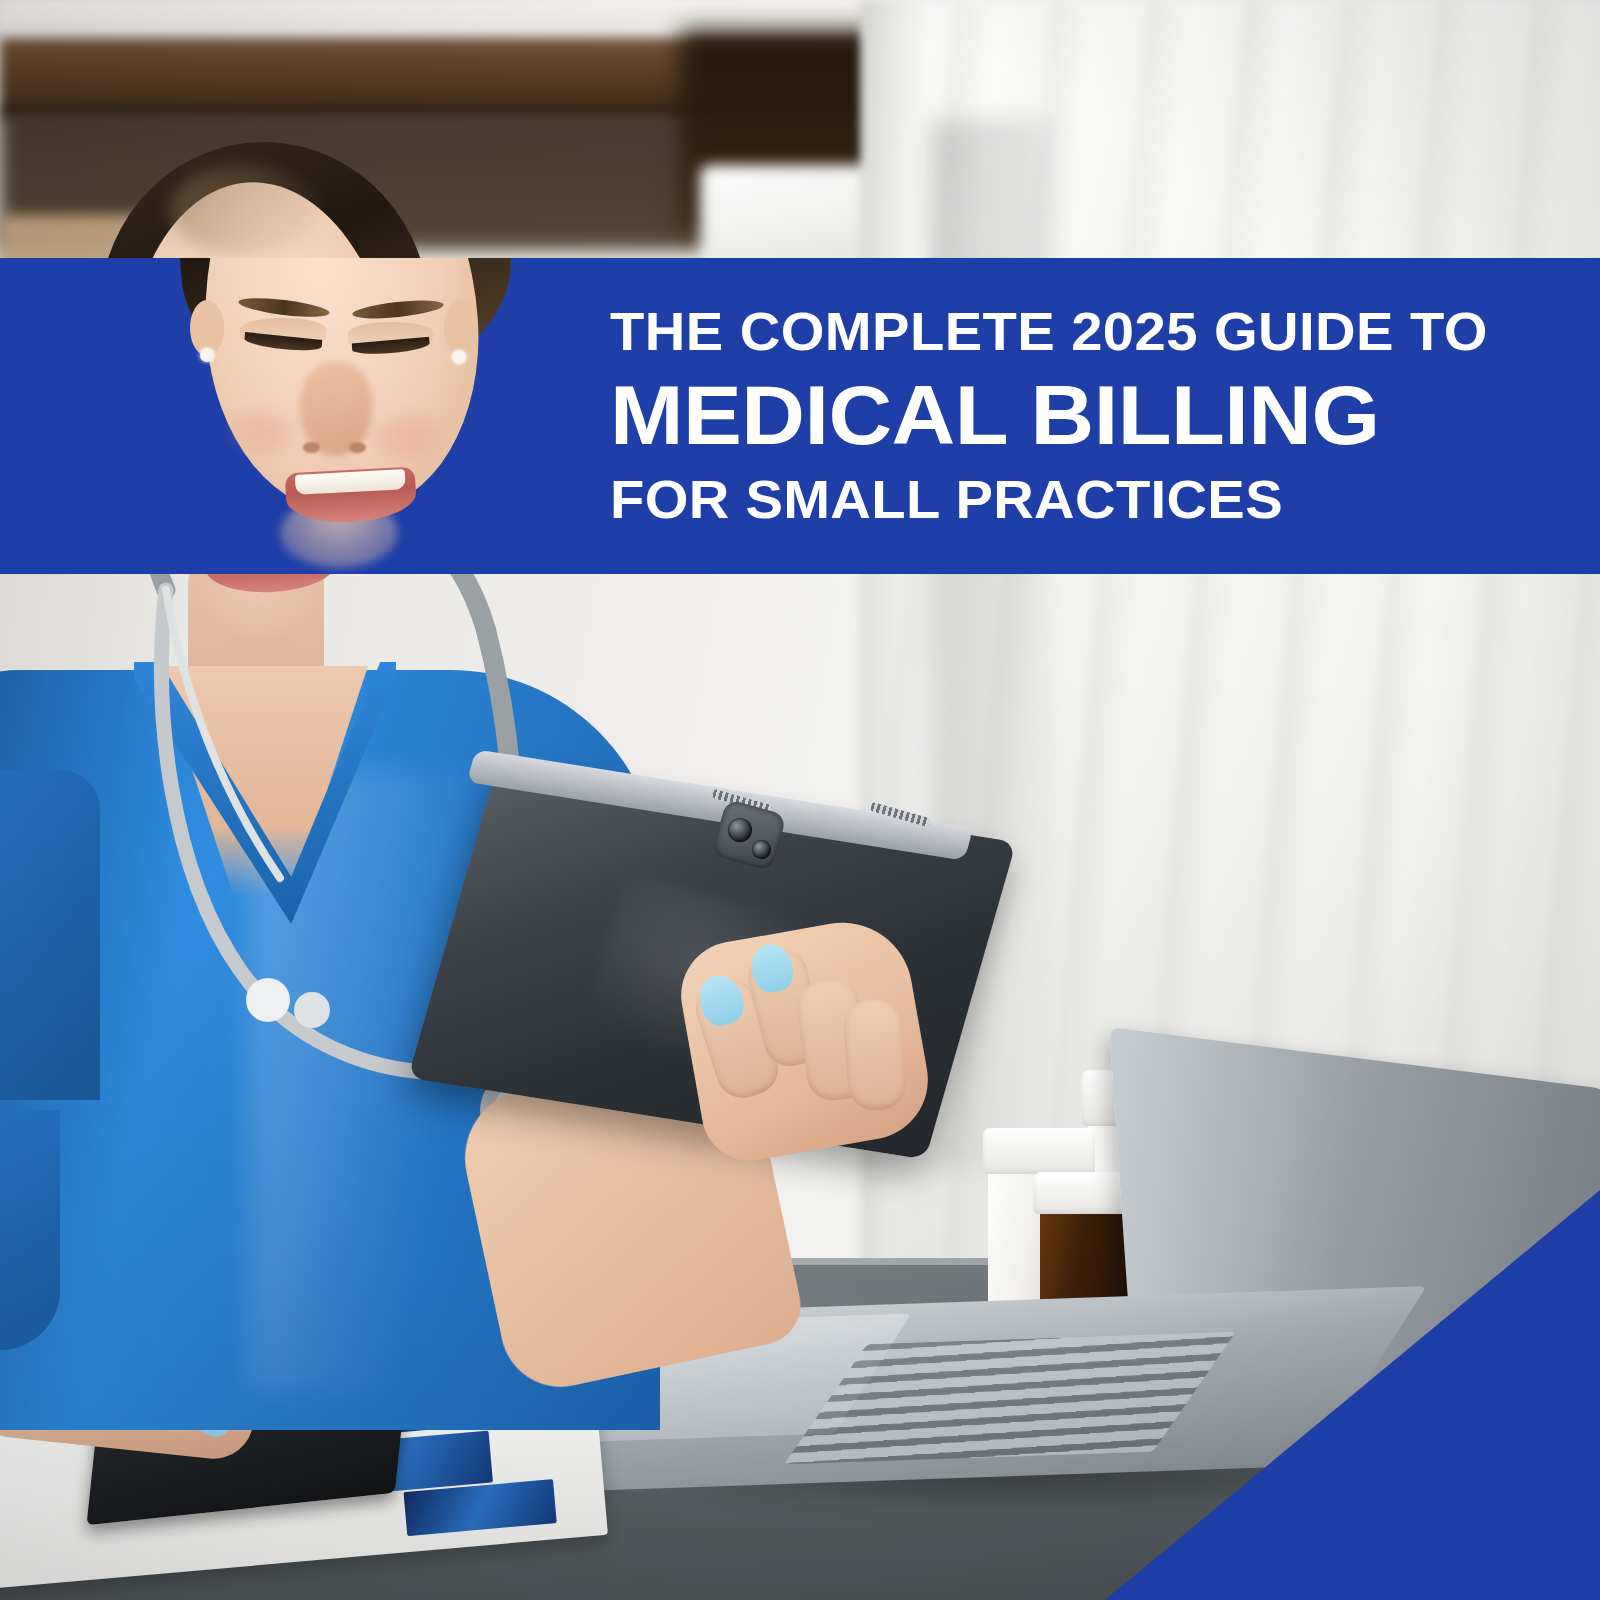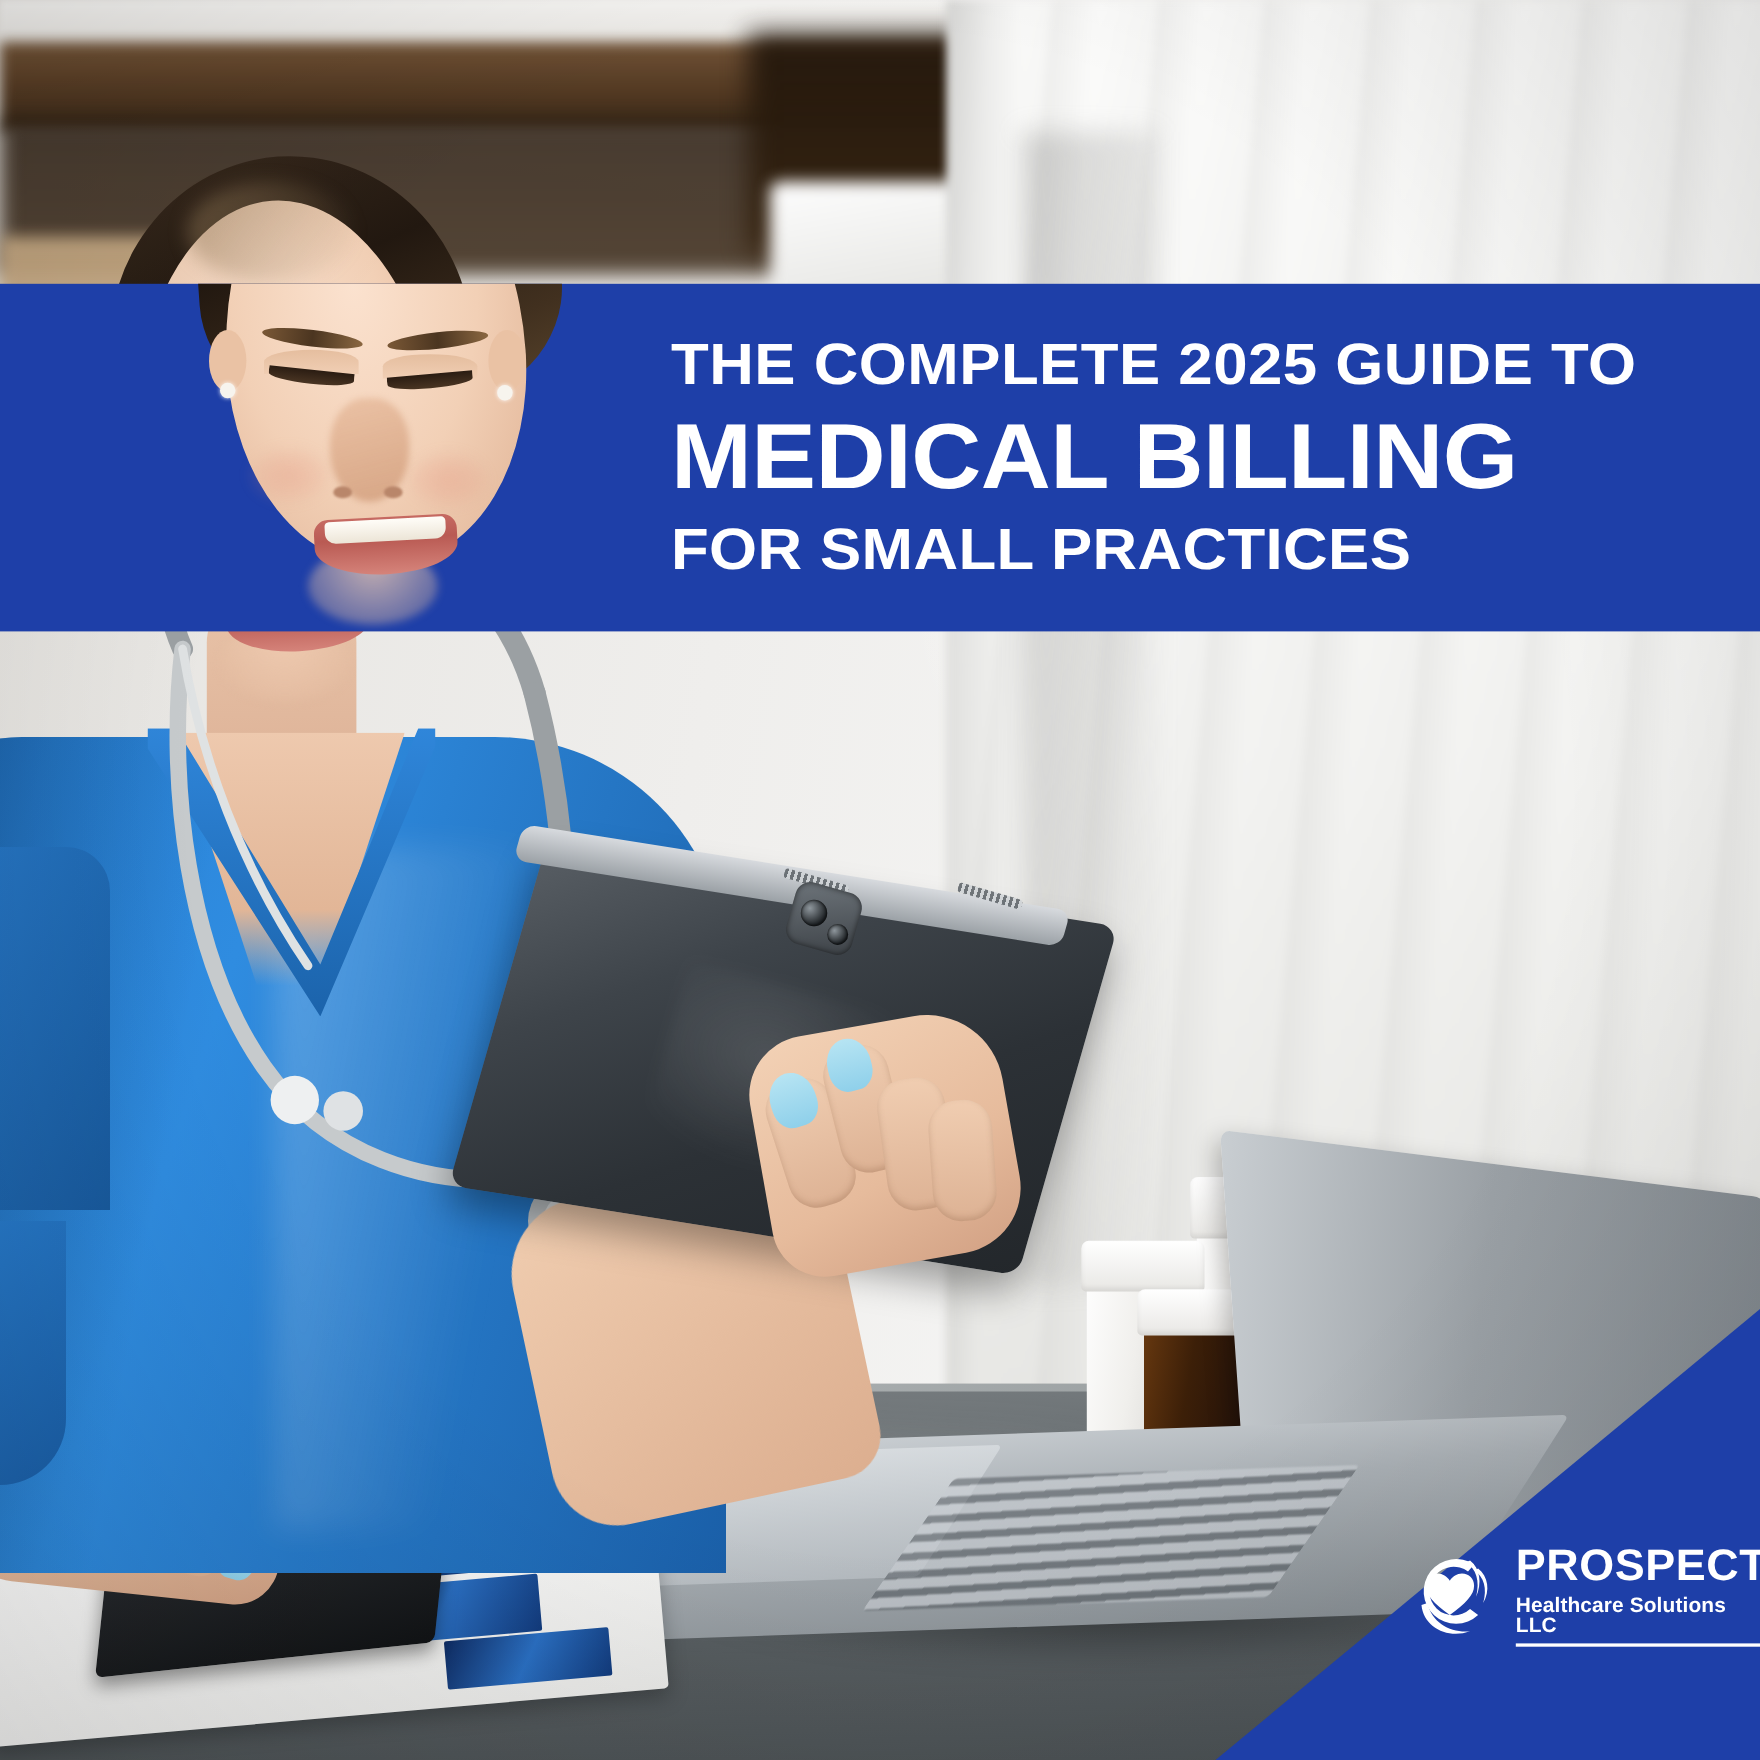--- a/index.html
+++ b/index.html
@@ -387,38 +387,14 @@
   </div>
 
   <div class="headline">
     <div class="hl-1">THE COMPLETE 2025 GUIDE TO</div>
     <div class="hl-2">MEDICAL BILLING</div>
     <div class="hl-3">FOR SMALL PRACTICES</div>
   </div>
 
   <div class="corner"></div>
 
-  <div class="logo">
-    <div class="logo-mark">
-      <svg viewBox="0 0 100 100" width="92" height="92">
-        <path d="M50 8 A42 42 0 1 0 50 92 A42 42 0 1 0 50 8 Z
-                 M50 20 A30 30 0 1 1 50 80 A30 30 0 1 1 50 20 Z" fill="#ffffff" opacity="0"></path>
-
-        <path d="M74 22 A32 32 0 1 0 78 72 L70 66 A24 24 0 1 1 68 29 Z" fill="#ffffff"></path>
-
-        <path d="M22 62 C24 84 48 96 70 88 C52 90 32 80 28 60 Z" fill="#ffffff"></path>
-
-        <path d="M70 18 C80 26 82 40 76 54 C80 38 76 26 66 20 Z" fill="#ffffff"></path>
-        <path d="M78 26 C88 34 90 48 83 60 C87 46 84 34 74 28 Z" fill="#ffffff"></path>
-
-        <path d="M50 72 C34 60 26 52 26 43 C26 36 31 31 38 31
-                 C43 31 47 34 50 38 C53 34 57 31 62 31
-                 C69 31 74 36 74 43 C74 52 66 60 50 72 Z" fill="#ffffff"></path>
-      </svg>
-    </div>
-    <div class="logo-text">
-      <div class="logo-name">PROSPECT</div>
-      <div class="logo-sub">Healthcare Solutions LLC</div>
-      <div class="logo-rule"></div>
-    </div>
-  </div>
 
 </div>
 
 </body></html>

